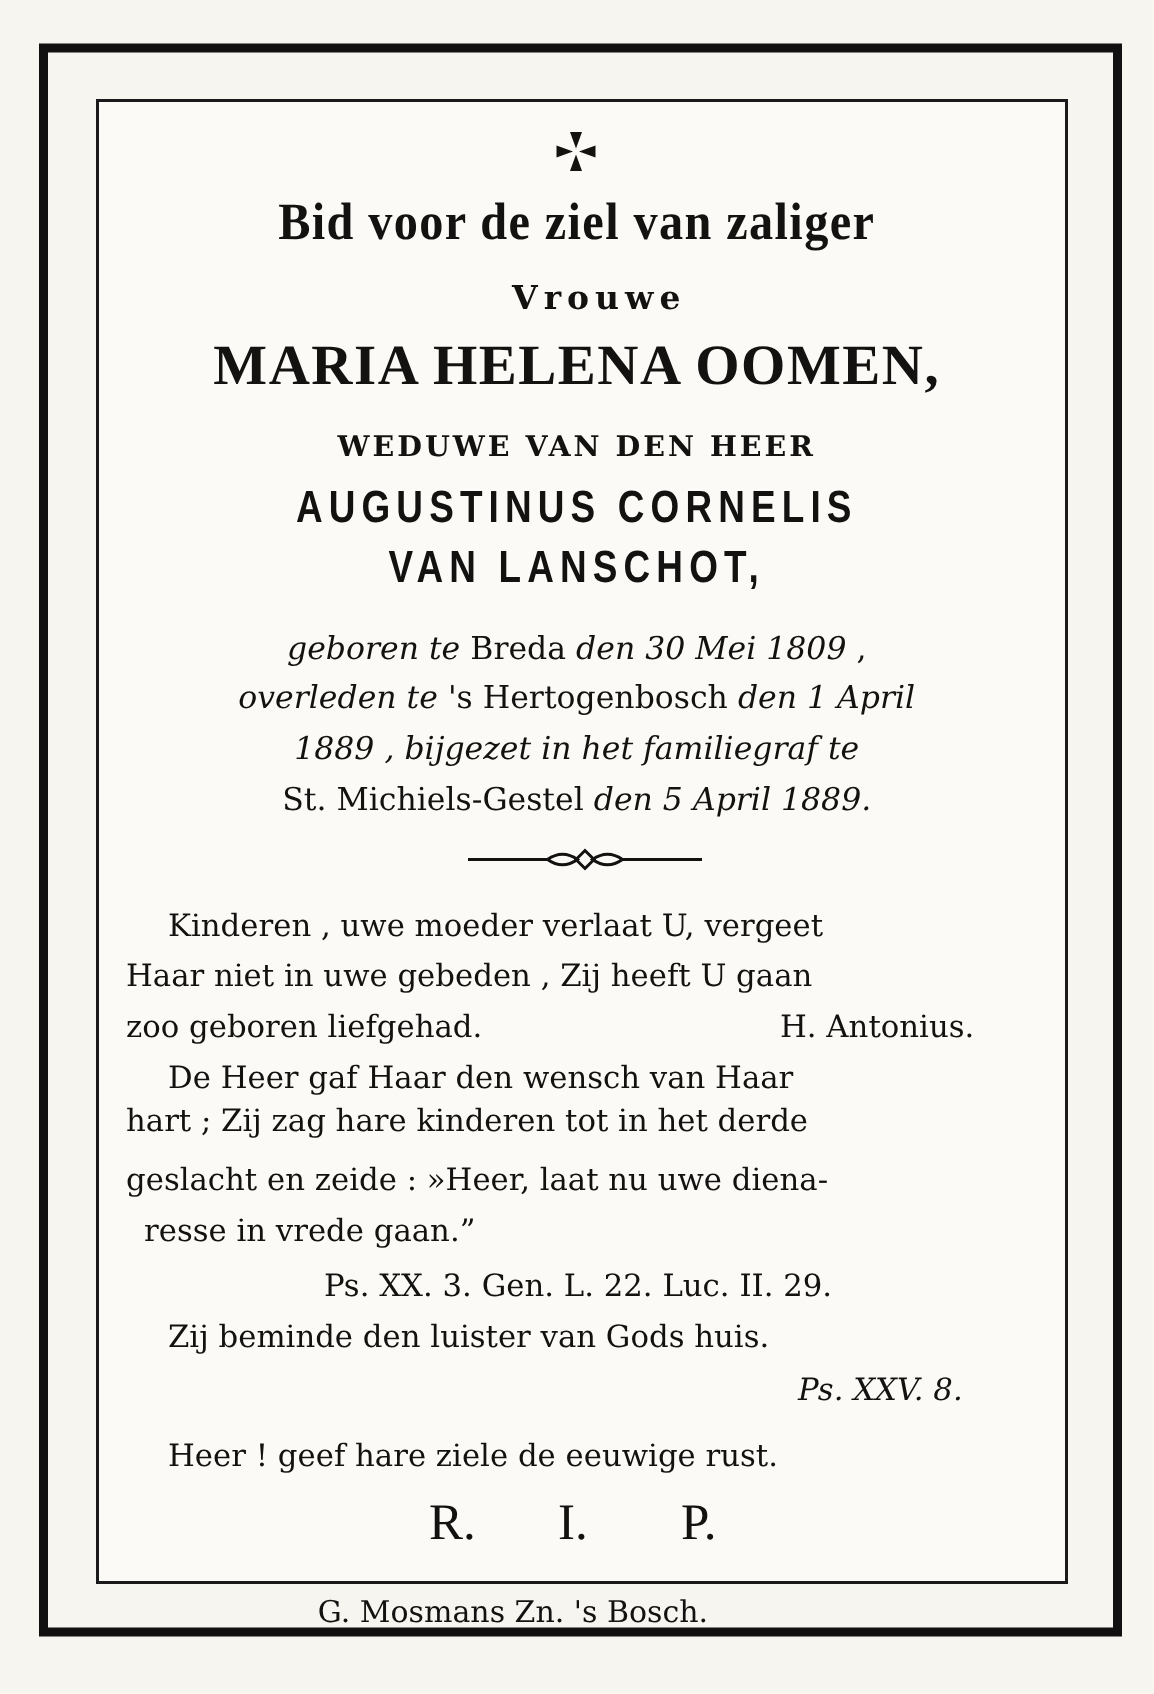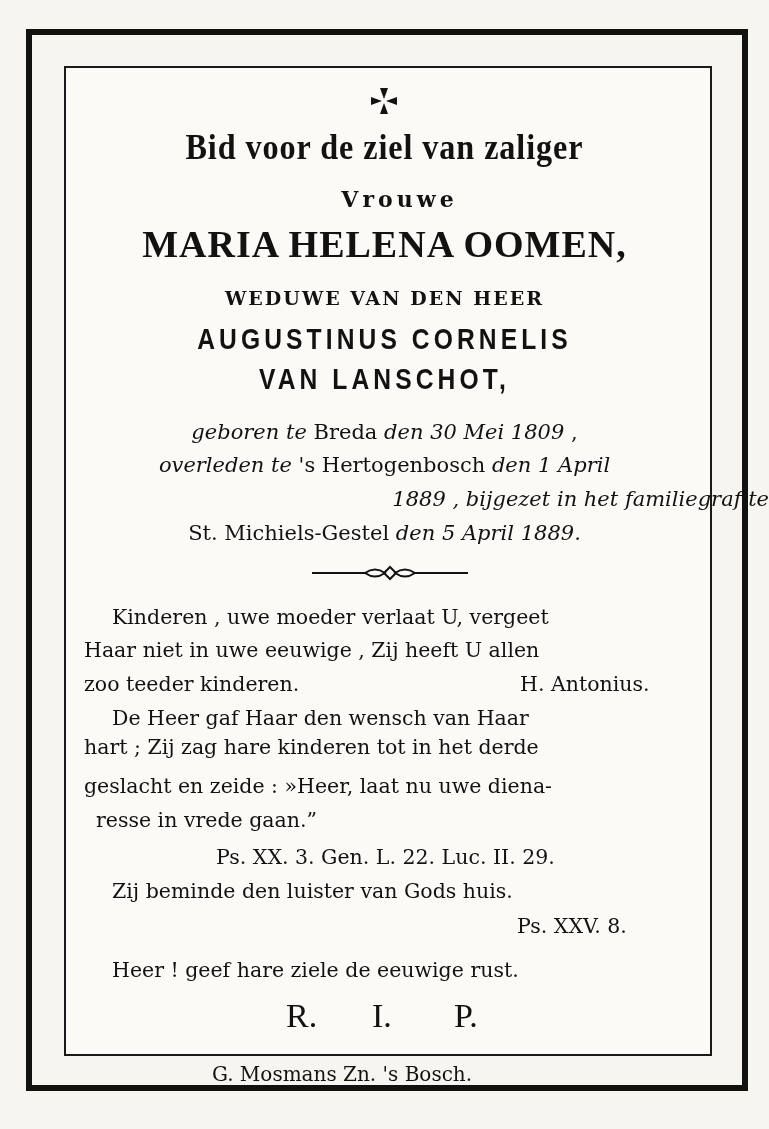--- a/index.html
+++ b/index.html
@@ -61,45 +61,45 @@
 <div class="line weduwe" style="top:287px;">WEDUWE VAN DEN HEER</div>
 <div class="line name-cond" style="top:322px;">AUGUSTINUS CORNELIS</div>
 <div class="line name-cond" style="top:362px;">VAN LANSCHOT,</div>
 
 <div class="line bio" style="top:420px;">
   <i>geboren te </i><span>Breda </span><i>den 30 Mei 1809</i><span> ,</span>
 </div>
 <div class="line bio" style="top:453px;">
   <i>overleden te </i><span>'s Hertogenbosch </span><i>den 1 April</i>
 </div>
-<div class="line bio" style="top:487px;text-align:right;">
+<div class="line bio" style="top:487px;">
   <i>1889 , bijgezet in het familiegraf te</i>
 </div>
 <div class="line bio" style="top:521px;">
   <span>St. Michiels-Gestel </span><i>den 5 April 1889.</i>
 </div>
 
 <svg class="divider" viewBox="0 0 160 20">
   <line x1="2" y1="10" x2="55" y2="10" stroke="#141210" stroke-width="2"></line>
   <line x1="105" y1="10" x2="158" y2="10" stroke="#141210" stroke-width="2"></line>
   <path d="M55 10 Q65 3 75 10 Q65 17 55 10 Z" fill="none" stroke="#141210" stroke-width="2"></path>
   <path d="M74 10 L80 4 L86 10 L80 16 Z" fill="none" stroke="#141210" stroke-width="2"></path>
   <path d="M85 10 Q95 3 105 10 Q95 17 85 10 Z" fill="none" stroke="#141210" stroke-width="2"></path>
 </svg>
 
 <div class="body-text" style="left:112px; top:605px;">Kinderen , uwe moeder verlaat  U,  vergeet</div>
-<div class="body-text" style="left:84px; top:638px;">Haar niet in  uwe  eeuwige ,  Zij  heeft  U  allen</div>
-<div class="body-text" style="left:84px; top:672px;">zoo teeder kinderen.</div>
+<div class="body-text" style="left:84px; top:638px;">Haar niet in  uwe  gebeden ,  Zij  heeft  U  gaan</div>
+<div class="body-text" style="left:84px; top:672px;">zoo geboren liefgehad.</div>
 <div class="body-text" style="left:520px; top:672px;">H. Antonius.</div>
 <div class="body-text" style="left:112px; top:706px;">De Heer  gaf  Haar   den  wensch   van  Haar</div>
 <div class="body-text" style="left:84px; top:699px;margin-top:36px;">hart ; Zij zag hare kinderen tot in het derde</div>
 <div class="body-text" style="left:84px; top:774px;">geslacht en zeide : »Heer, laat nu uwe diena-</div>
 <div class="body-text" style="left:96px; top:808px;">resse in vrede gaan.”</div>
 <div class="body-text" style="left:216px; top:845px;">Ps. XX. 3. Gen. L. 22. Luc. II. 29.</div>
 <div class="body-text" style="left:112px; top:879px;">Zij beminde den luister van Gods huis.</div>
-<div class="body-text" style="left:517px; top:914px;">Ps. XXV. 8.</div>
+<div class="body-text" style="left:532px; top:914px;font-style:italic;">Ps. XXV. 8.</div>
 <div class="body-text" style="left:112px; top:958px;">Heer !  geef hare ziele de eeuwige rust.</div>
 
 <div class="rip" style="left:286px; top:997px;">R.</div>
 <div class="rip" style="left:372px; top:997px;">I.</div>
 <div class="rip" style="left:454px; top:997px;">P.</div>
 
 <div class="footer">G. Mosmans Zn. 's Bosch.</div>
 
 </body></html>

